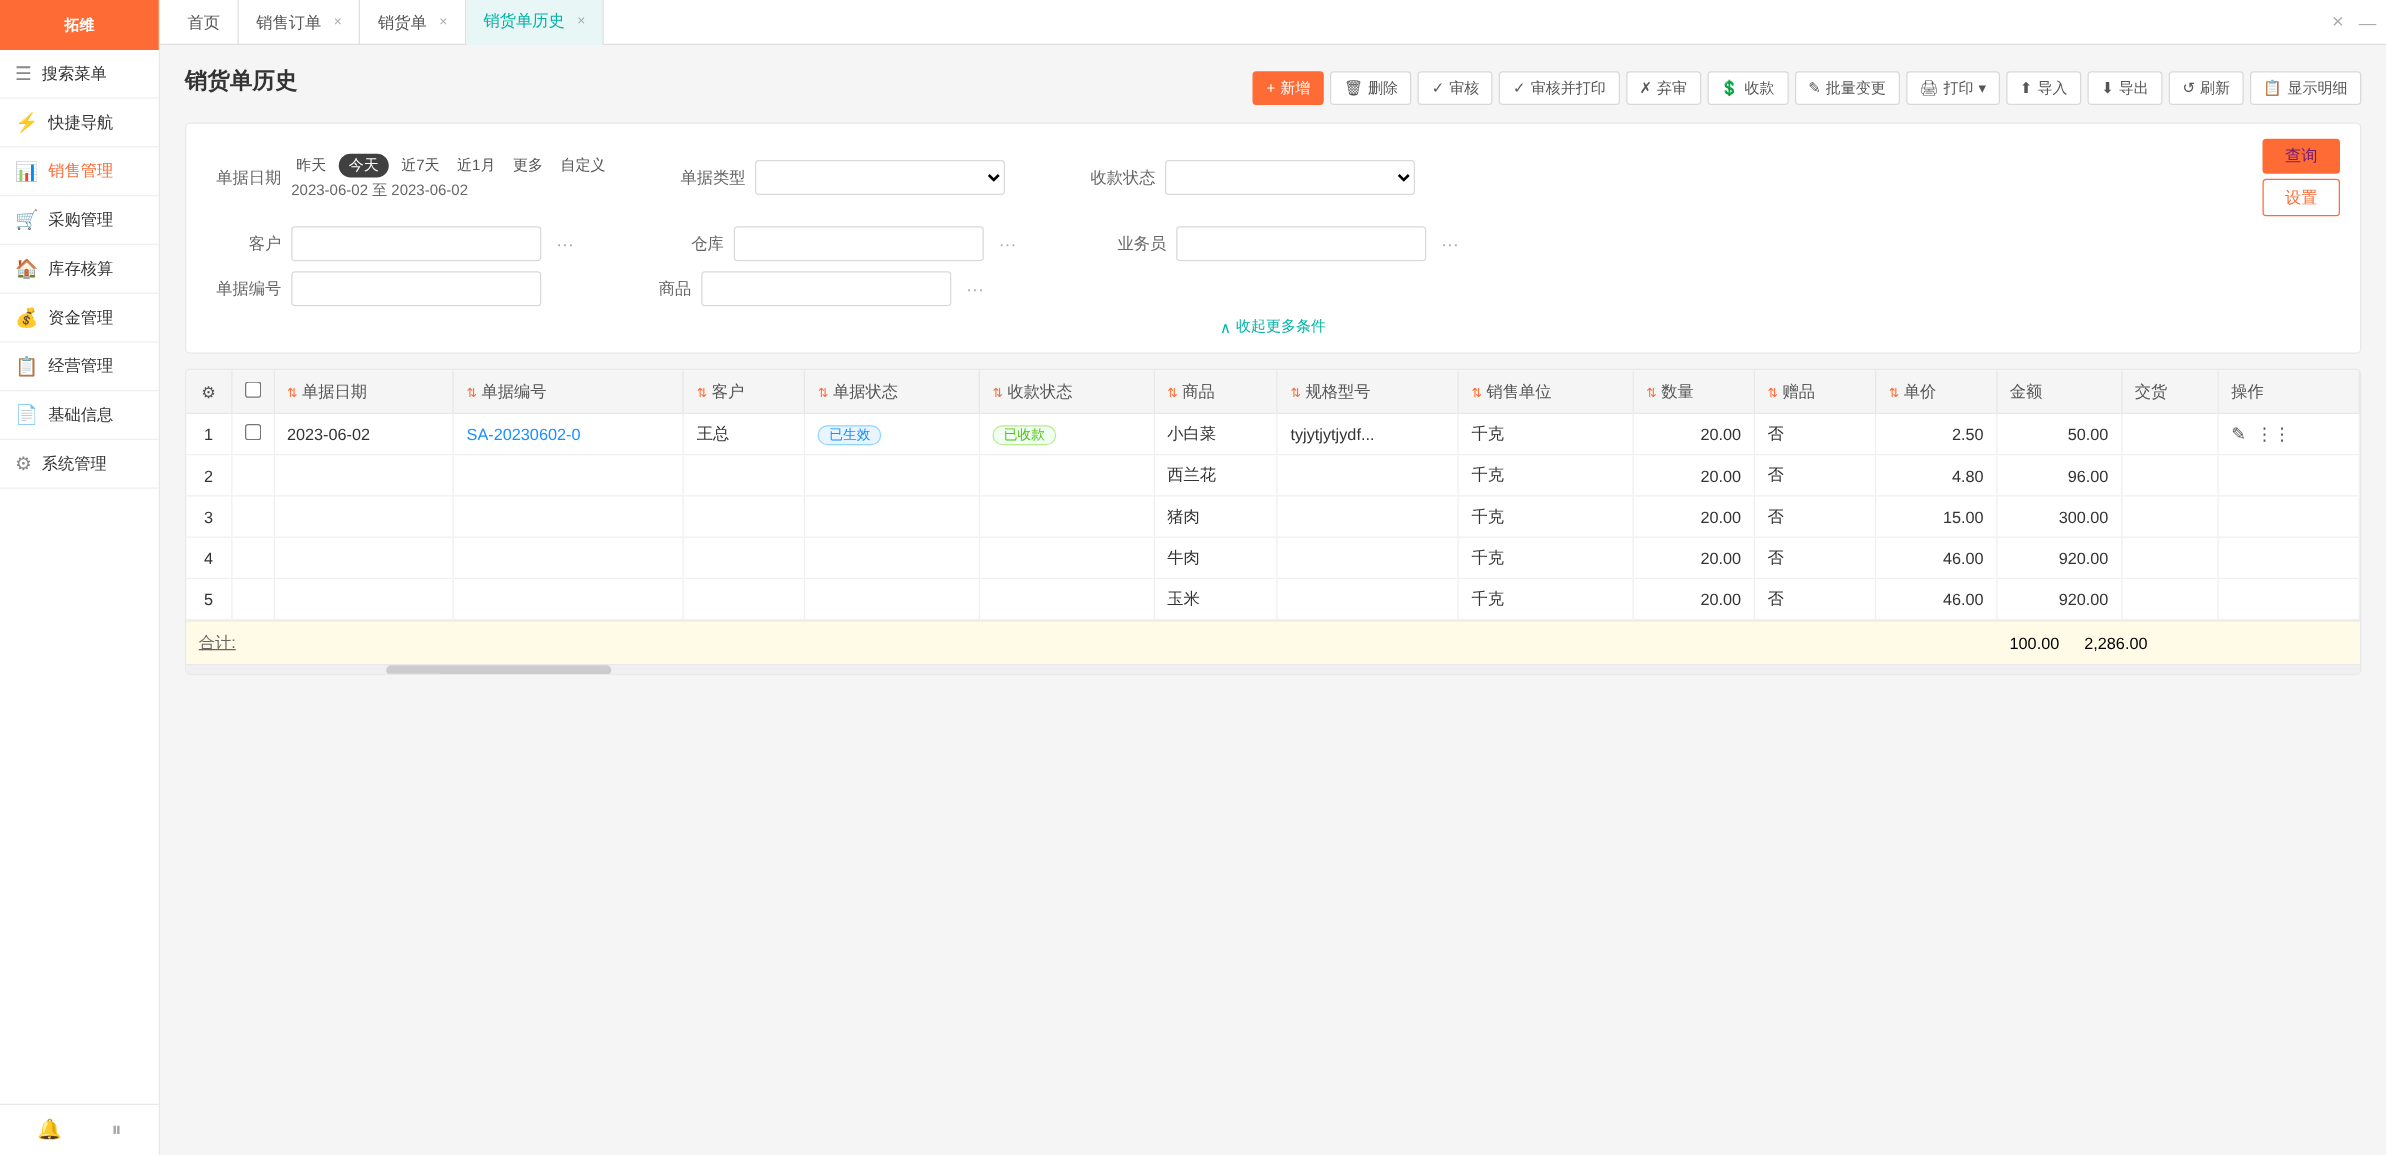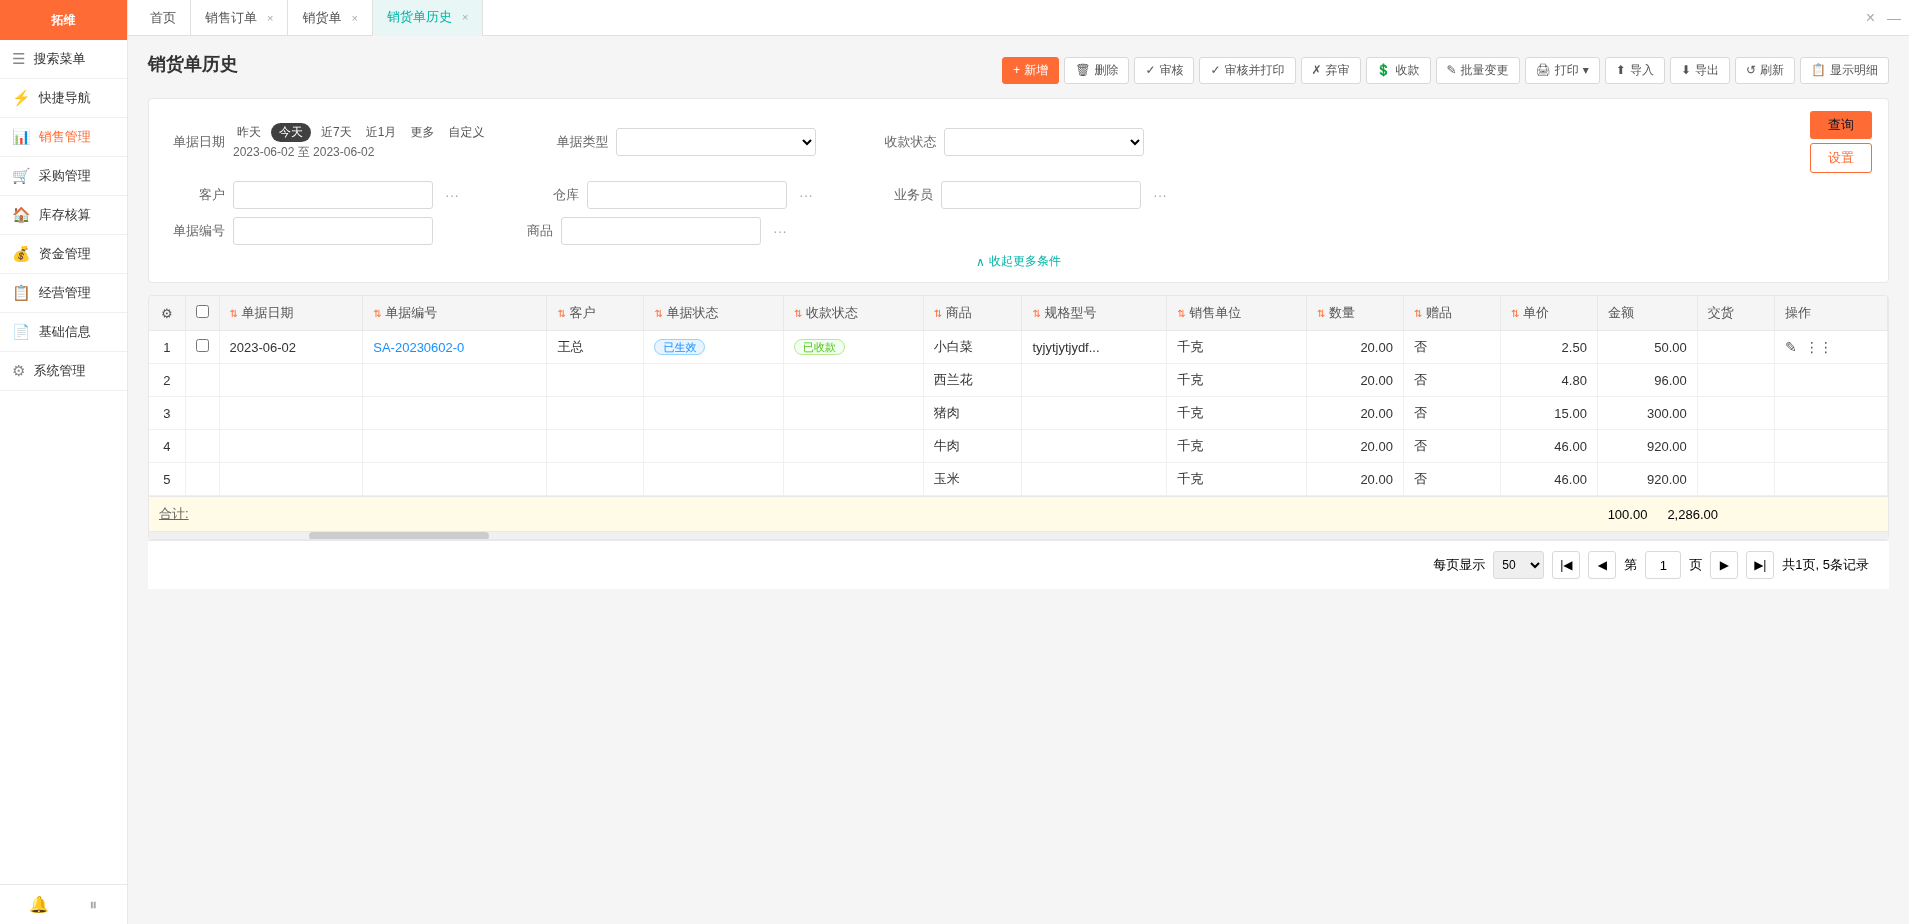--- a/index.html
+++ b/index.html
@@ -192,21 +192,21 @@
       align-items: center;
       justify-content: center;
       cursor: pointer;
       color: #00b4a6;
       font-size: 12px;
       gap: 4px;
       margin-top: 4px;
     }
     .query-btn {
       background: #ff6b35;
-      color: #0f172a;
+      color: #701a75;
       border: none;
       border-radius: 3px;
       padding: 5px 18px;
       font-size: 13px;
       cursor: pointer;
     }
     .setting-btn {
       background: #fff;
       color: #ff6b35;
       border: 1px solid #ff6b35;
@@ -464,21 +464,21 @@
               <span class="date-btn active">今天</span>
               <span class="date-btn">近7天</span>
               <span class="date-btn">近1月</span>
               <span class="date-btn">更多</span>
               <span class="date-btn">自定义</span>
             </div>
             <div class="date-range">2023-06-02 至 2023-06-02</div>
           </div>
         </div>
 
-        <div class="filter-item" style="margin-left:40px;">
+        <div class="filter-item" style="margin-left:28px;">
           <span class="filter-label">单据类型</span>
           <select class="filter-select">
             <option value=""></option>
           </select>
         </div>
 
         <div class="filter-item" style="margin-left:40px;">
           <span class="filter-label">收款状态</span>
           <select class="filter-select">
             <option value=""></option>
@@ -652,30 +652,14 @@
         <span class="footer-label">合计:</span>
         <span style="margin-left:auto;padding-right:20px;">100.00</span>
         <span style="padding-right:160px;">2,286.00</span>
       </div>
 
       <div class="scrollbar-area">
         <div class="scrollbar-thumb"></div>
       </div>
     </div>
 
-    <div class="pagination">
-      <span>每页显示</span>
-      <select class="page-select">
-        <option value="50">50</option>
-        <option value="20">20</option>
-        <option value="100">100</option>
-      </select>
-      <button class="page-btn">|◀</button>
-      <button class="page-btn">◀</button>
-      <span>第</span>
-      <input class="page-input" value="1" style="">
-      <span>页</span>
-      <button class="page-btn">▶</button>
-      <button class="page-btn">▶|</button>
-      <span>共1页, 5条记录</span>
-    </div>
   </div>
 </div>
 
 </body></html>

